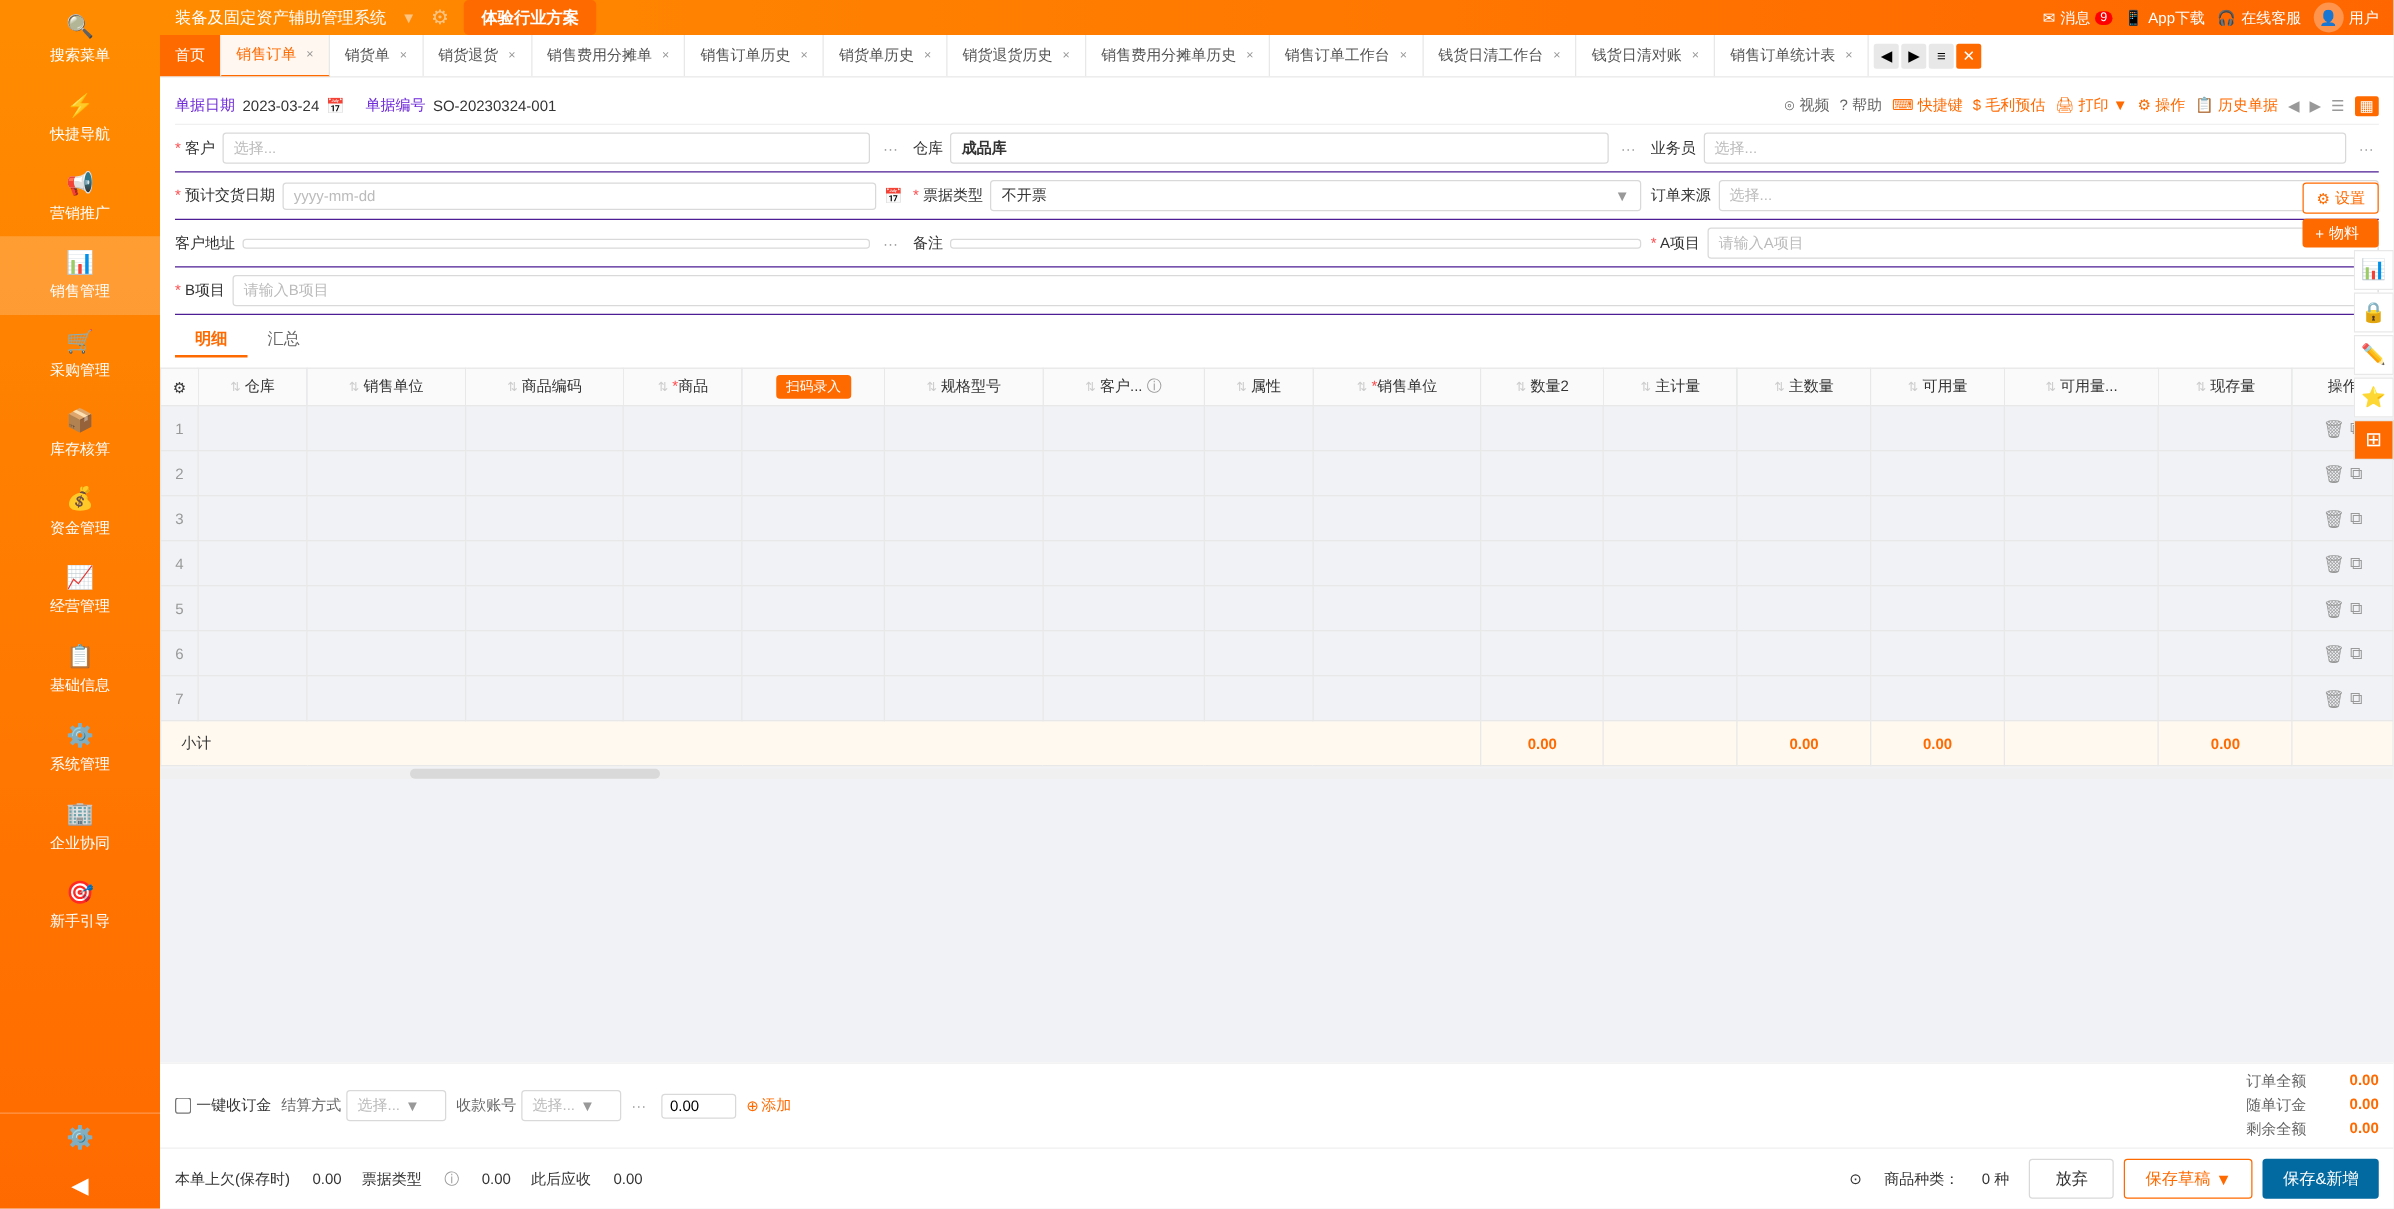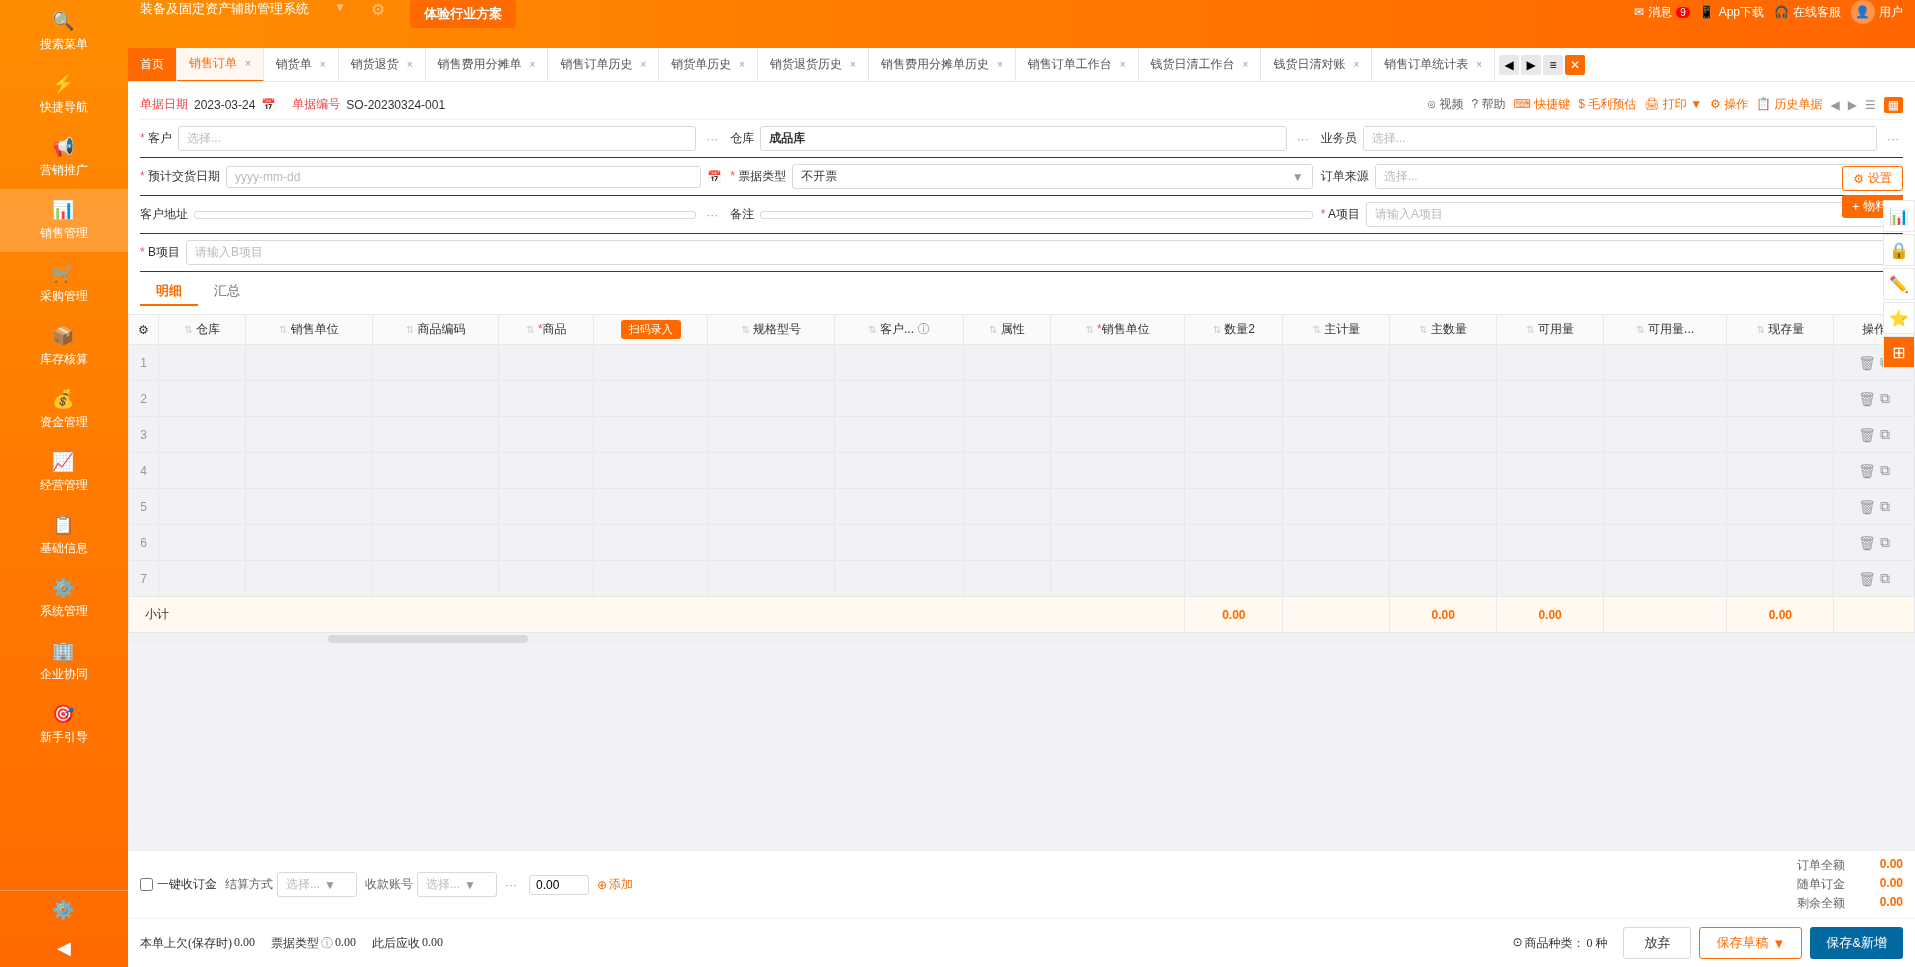--- a/index.html
+++ b/index.html
@@ -16,39 +16,39 @@
     .sidebar-item { width: 100%; display: flex; flex-direction: column; align-items: center; padding: 10px 4px; cursor: pointer; color: #fff; font-size: 12px; gap: 4px; }
     .sidebar-item.active { background: rgba(255,255,255,0.2); }
     .sidebar-item .icon { font-size: 18px; }
     .sidebar-bottom { margin-top: auto; width: 100%; border-top: 1px solid rgba(255,255,255,0.3); }
     .sidebar-bottom .sidebar-item { padding: 8px 4px; }
 
     
     .main-content { flex: 1; display: flex; flex-direction: column; overflow: hidden; }
 
     
-    .top-header { height: 48px; background: linear-gradient(90deg, #ff8c00, #ff6600); display: flex; align-items: flex-start; padding: 0 12px; gap: 25px; flex-shrink: 0; }
+    .top-header { height: 28px; background: linear-gradient(90deg, #ff8c00, #ff6600); display: flex; align-items: center; padding: 0 12px; gap: 12px; flex-shrink: 0; }
     .badge-count { background: red; color: #fff; border-radius: 10px; padding: 0 4px; font-size: 10px; }
 
     
     .tab-bar { height: 34px; background: #fff; border-bottom: 1px solid #e8e8e8; display: flex; align-items: center; overflow: hidden; flex-shrink: 0; }
     .tab-item { height: 34px; padding: 0 12px; display: flex; align-items: center; gap: 4px; border-right: 1px solid #e8e8e8; cursor: pointer; white-space: nowrap; font-size: 12px; color: #555; flex-shrink: 0; }
     .tab-item.active { background: #fff7f0; color: #ff6a00; border-bottom: 2px solid #ff6a00; }
     .tab-item .close-btn { color: #999; font-size: 10px; margin-left: 4px; }
     .tab-home { background: #ff6a00; color: #fff; }
     .tab-nav-arrows { display: flex; align-items: center; gap: 2px; padding: 0 4px; }
     .tab-nav-btn { width: 20px; height: 20px; background: #e8e8e8; border: none; cursor: pointer; border-radius: 2px; font-size: 12px; }
 
     
     .form-area { background: #fff; padding: 8px 12px; flex-shrink: 0; }
 
     
     .doc-header { display: flex; align-items: center; gap: 16px; padding: 6px 0; border-bottom: 1px solid #f0f0f0; flex-wrap: wrap; }
     .doc-field { display: flex; align-items: center; gap: 6px; font-size: 12px; }
-    .doc-field label { color: #ef4444; white-space: nowrap; }
+    .doc-field label { color: #6d28d9; white-space: nowrap; }
     .doc-field .value { color: #333; font-weight: 500; }
     .doc-actions { margin-left: auto; display: flex; align-items: center; gap: 8px; font-size: 12px; color: #666; }
     .doc-actions span { cursor: pointer; }
 
     
     .form-row { display: flex; align-items: center; padding: 6px 0; border-bottom: 1px solid #4c1d95; gap: 8px; }
     .form-cell { display: flex; align-items: center; gap: 6px; flex: 1; min-width: 0; }
     .form-cell label { color: #333; white-space: nowrap; font-size: 12px; }
     .form-input { border: 1px solid #d9d9d9; border-radius: 3px; padding: 3px 8px; font-size: 12px; color: #999; flex: 1; min-width: 80px; background: #fff; cursor: pointer; }
     .form-input.has-value { color: #333; }
@@ -81,21 +81,21 @@
     .scroll-track { height: 8px; background: #f0f0f0; margin: 2px 0; position: relative; }
     .scroll-thumb { height: 8px; width: 200px; background: #d9d9d9; border-radius: 4px; position: absolute; left: 200px; }
 
     
     .payment-row { display: flex; align-items: center; gap: 8px; padding: 6px 12px; background: #fff; border-top: 1px solid #f0f0f0; flex-shrink: 0; }
     .checkbox-label { display: flex; align-items: center; gap: 4px; cursor: pointer; }
     .payment-field { display: flex; align-items: center; gap: 4px; }
     .payment-field label { color: #666; white-space: nowrap; }
     .payment-input { border: 1px solid #d9d9d9; border-radius: 3px; padding: 2px 6px; font-size: 12px; width: 60px; }
     .add-btn { color: #ff6a00; cursor: pointer; display: flex; align-items: center; gap: 2px; }
-    .status-field { display: flex; align-items: flex-start; gap: 2px; font-family: Liberation Serif, serif; }
+    .status-field { display: flex; align-items: center; gap: 18px; }
     .status-value { color: #333; }
     .order-summary { display: flex; flex-direction: column; align-items: flex-end; gap: 2px; font-size: 12px; }
     .order-summary-row { display: flex; gap: 8px; }
     .summary-label { color: #666; }
     .summary-value { color: #ff6a00; font-weight: bold; min-width: 50px; text-align: right; }
     .btn-discard { border: 1px solid #d9d9d9; background: #fff; padding: 6px 20px; border-radius: 3px; cursor: pointer; font-size: 13px; color: #333; }
     .btn-save-draft { border: 1px solid #ff6a00; color: #ff6a00; background: #fff; padding: 6px 16px; border-radius: 3px; cursor: pointer; font-size: 13px; display: flex; align-items: center; gap: 4px; }
     .btn-save-new { background: #0369a1; color: #fff; border: none; padding: 6px 16px; border-radius: 3px; cursor: pointer; font-size: 13px; }
 
     

